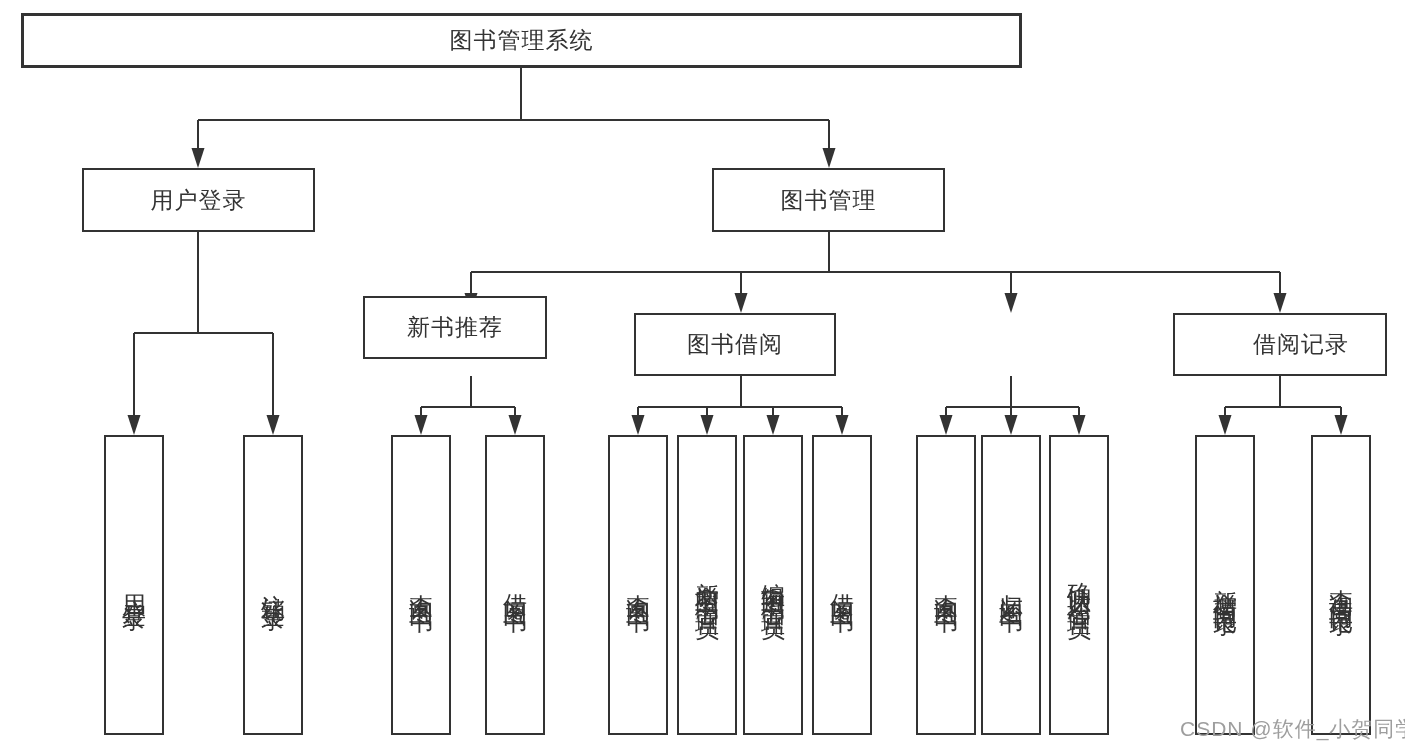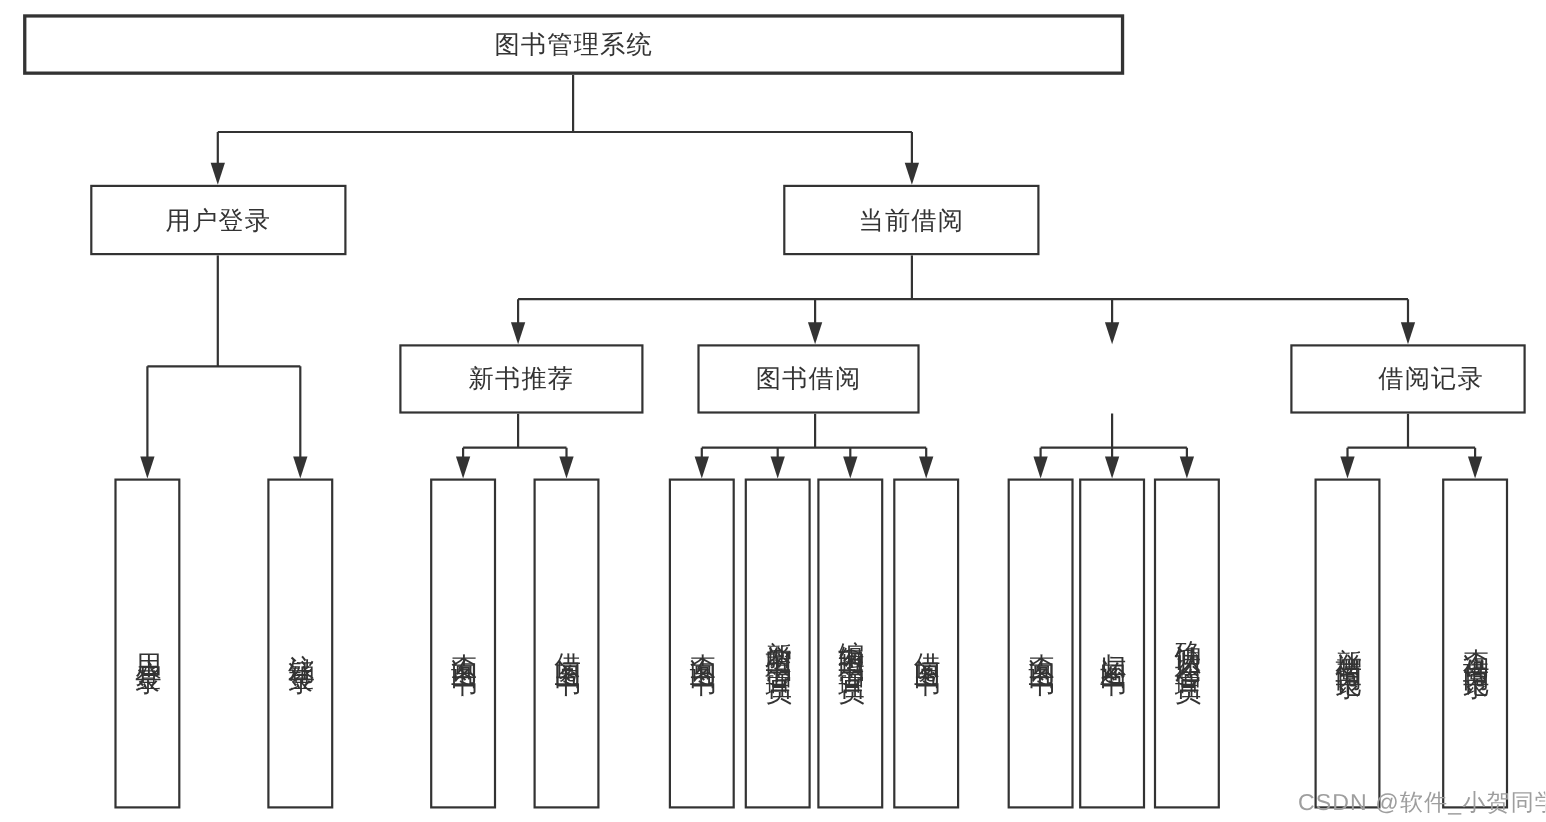--- a/index.html
+++ b/index.html
@@ -103,24 +103,24 @@
   </svg>
 
   <div class="box hbox root" style="left:21px; top:13px; width:1001px; height:55px;">
     <span>图书管理系统</span>
   </div>
 
   <div class="box hbox" style="left:82px; top:168px; width:233px; height:64px;">
     <span>用户登录</span>
   </div>
   <div class="box hbox" style="left:712px; top:168px; width:233px; height:64px;">
-    <span>当前借阅</span>
+    <span>图书管理</span>
   </div>
 
-  <div class="box hbox" style="left:363px; top:313px; width:222px; height:63px;">
+  <div class="box hbox" style="left:363px; top:296px; width:184px; height:63px;">
     <span>新书推荐</span>
   </div>
   <div class="box hbox" style="left:634px; top:313px; width:202px; height:63px;">
     <span>图书借阅</span>
   </div>
   <div class="box hbox" style="left:1173px; top:313px; width:214px; height:63px;padding-left:42px;">
     <span>借阅记录</span>
   </div>
 
   <div class="box leaf" style="left:104px;">

